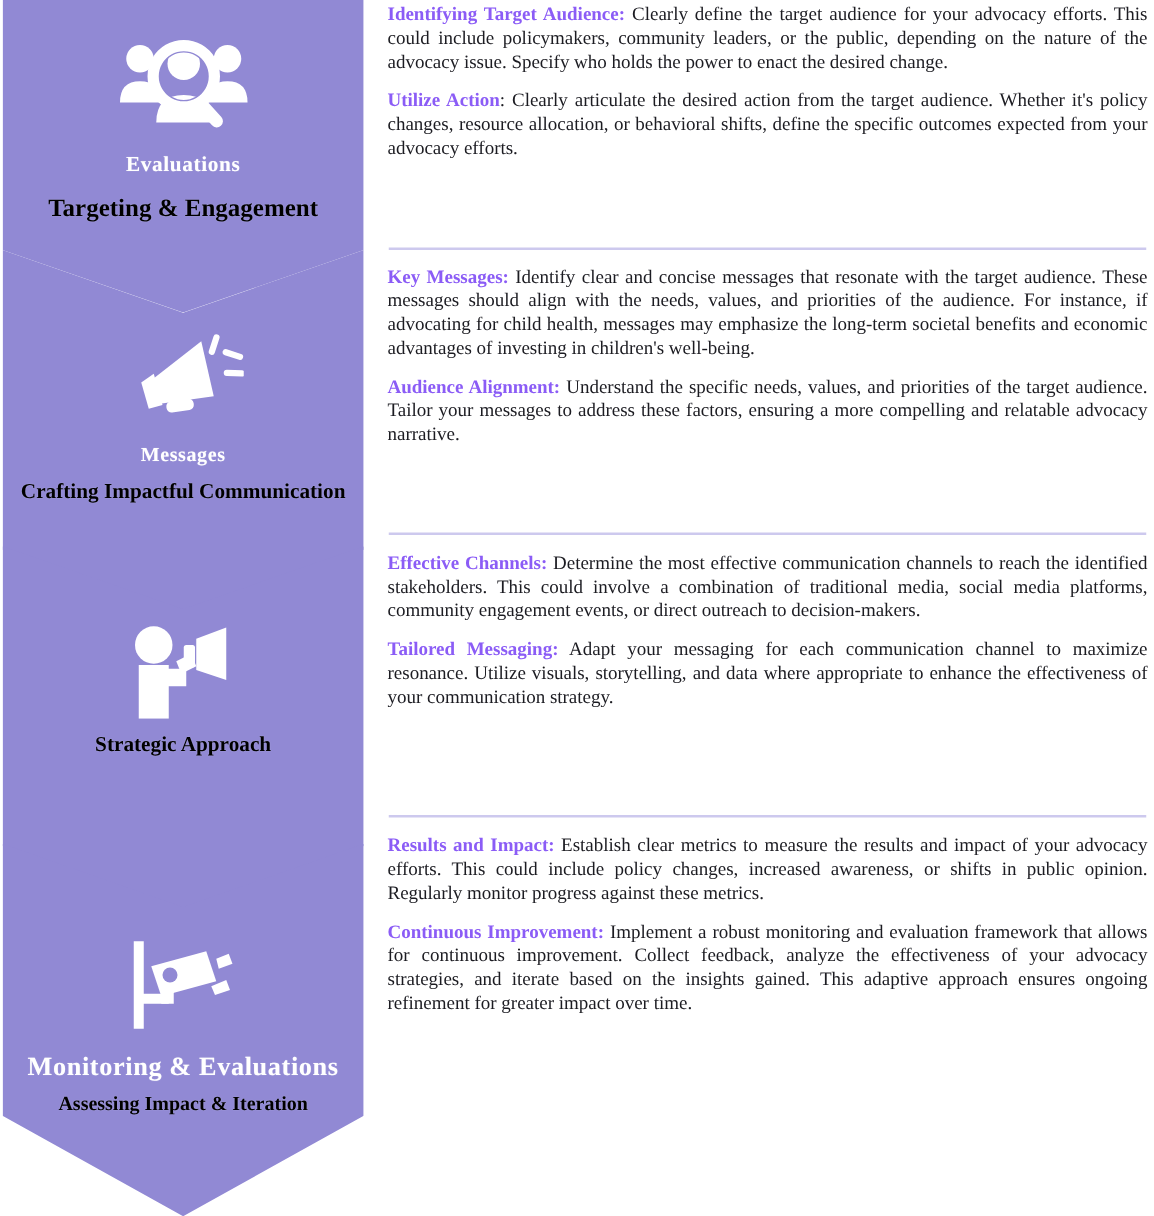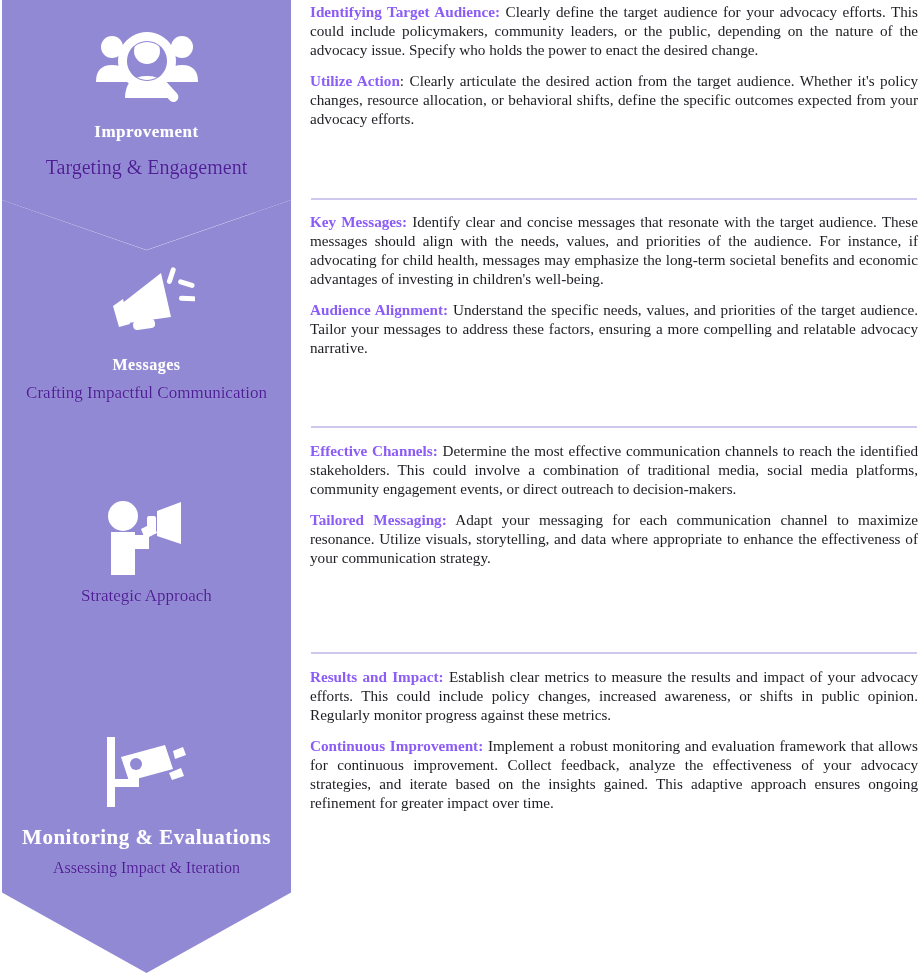--- a/index.html
+++ b/index.html
@@ -44,39 +44,39 @@
 
   .chev-inner {
     position: absolute;
     left: 0;
     width: 100%;
     text-align: center;
   }
   .chev-1 .chev-inner { top: 30px; }
   .chev-2 .chev-inner { top: 65px; }
   .chev-3 .chev-inner { top: 62px; }
-  .chev-4 .chev-inner { top: 60px; }
+  .chev-4 .chev-inner { top: 76px; }
 
   .chev-icon {
     display: block;
     margin: 0 auto;
     height: 78px;
   }
   .chev-icon svg { display: block; margin: 0 auto; }
 
   .chev-title {
     color: #ffffff;
     font-weight: bold;
     letter-spacing: 0.5px;
     line-height: 1.2;
     text-shadow: 0 0 1px rgba(255,255,255,0.35);
   }
   .chev-sub {
-    color: #4c1d95;
-    font-weight: normal;
+    color: #000000;
+    font-weight: bold;
     line-height: 1.2;
     text-shadow: 0 0 1px rgba(255,255,255,0.35);
   }
 
   
   .chev-1 .chev-title { font-size: 17px; margin-top: 14px; }
   .chev-1 .chev-sub   { font-size: 20px; margin-top: 13px; }
 
   .chev-2 .chev-title { font-size: 16px; margin-top: 12px; }
   .chev-2 .chev-sub   { font-size: 17px; margin-top: 9px; }
@@ -152,21 +152,21 @@
 
             <circle cx="52" cy="21" r="13"></circle>
             <path d="M30 68 q0-22 22-22 q22 0 22 22 z"></path>
 
             <path fill="#9189d4" d="M52 5 a26 26 0 1 0 0.001 0 z M52 12 a19 19 0 1 1 -0.001 0 z"></path>
             <path d="M52 2 a29 29 0 1 0 0.001 0 z M52 11 a20 20 0 1 1 -0.001 0 z"></path>
 
             <rect x="68" y="48" width="10" height="26" rx="5" transform="rotate(-42 73 61)"></rect>
           </svg>
         </div>
-        <div class="chev-title">Improvement</div>
+        <div class="chev-title">Evaluations</div>
         <div class="chev-sub">Targeting &amp;  Engagement</div>
       </div>
     </div>
 
     <div class="chevron chev-2">
       <div class="chev-inner">
         <div class="chev-icon">
           <svg width="96" height="72" viewBox="0 0 96 72" fill="#ffffff" aria-hidden="true">
 
             <path d="M21 40 L62 8 L72 52 L29 58 Z"></path>

